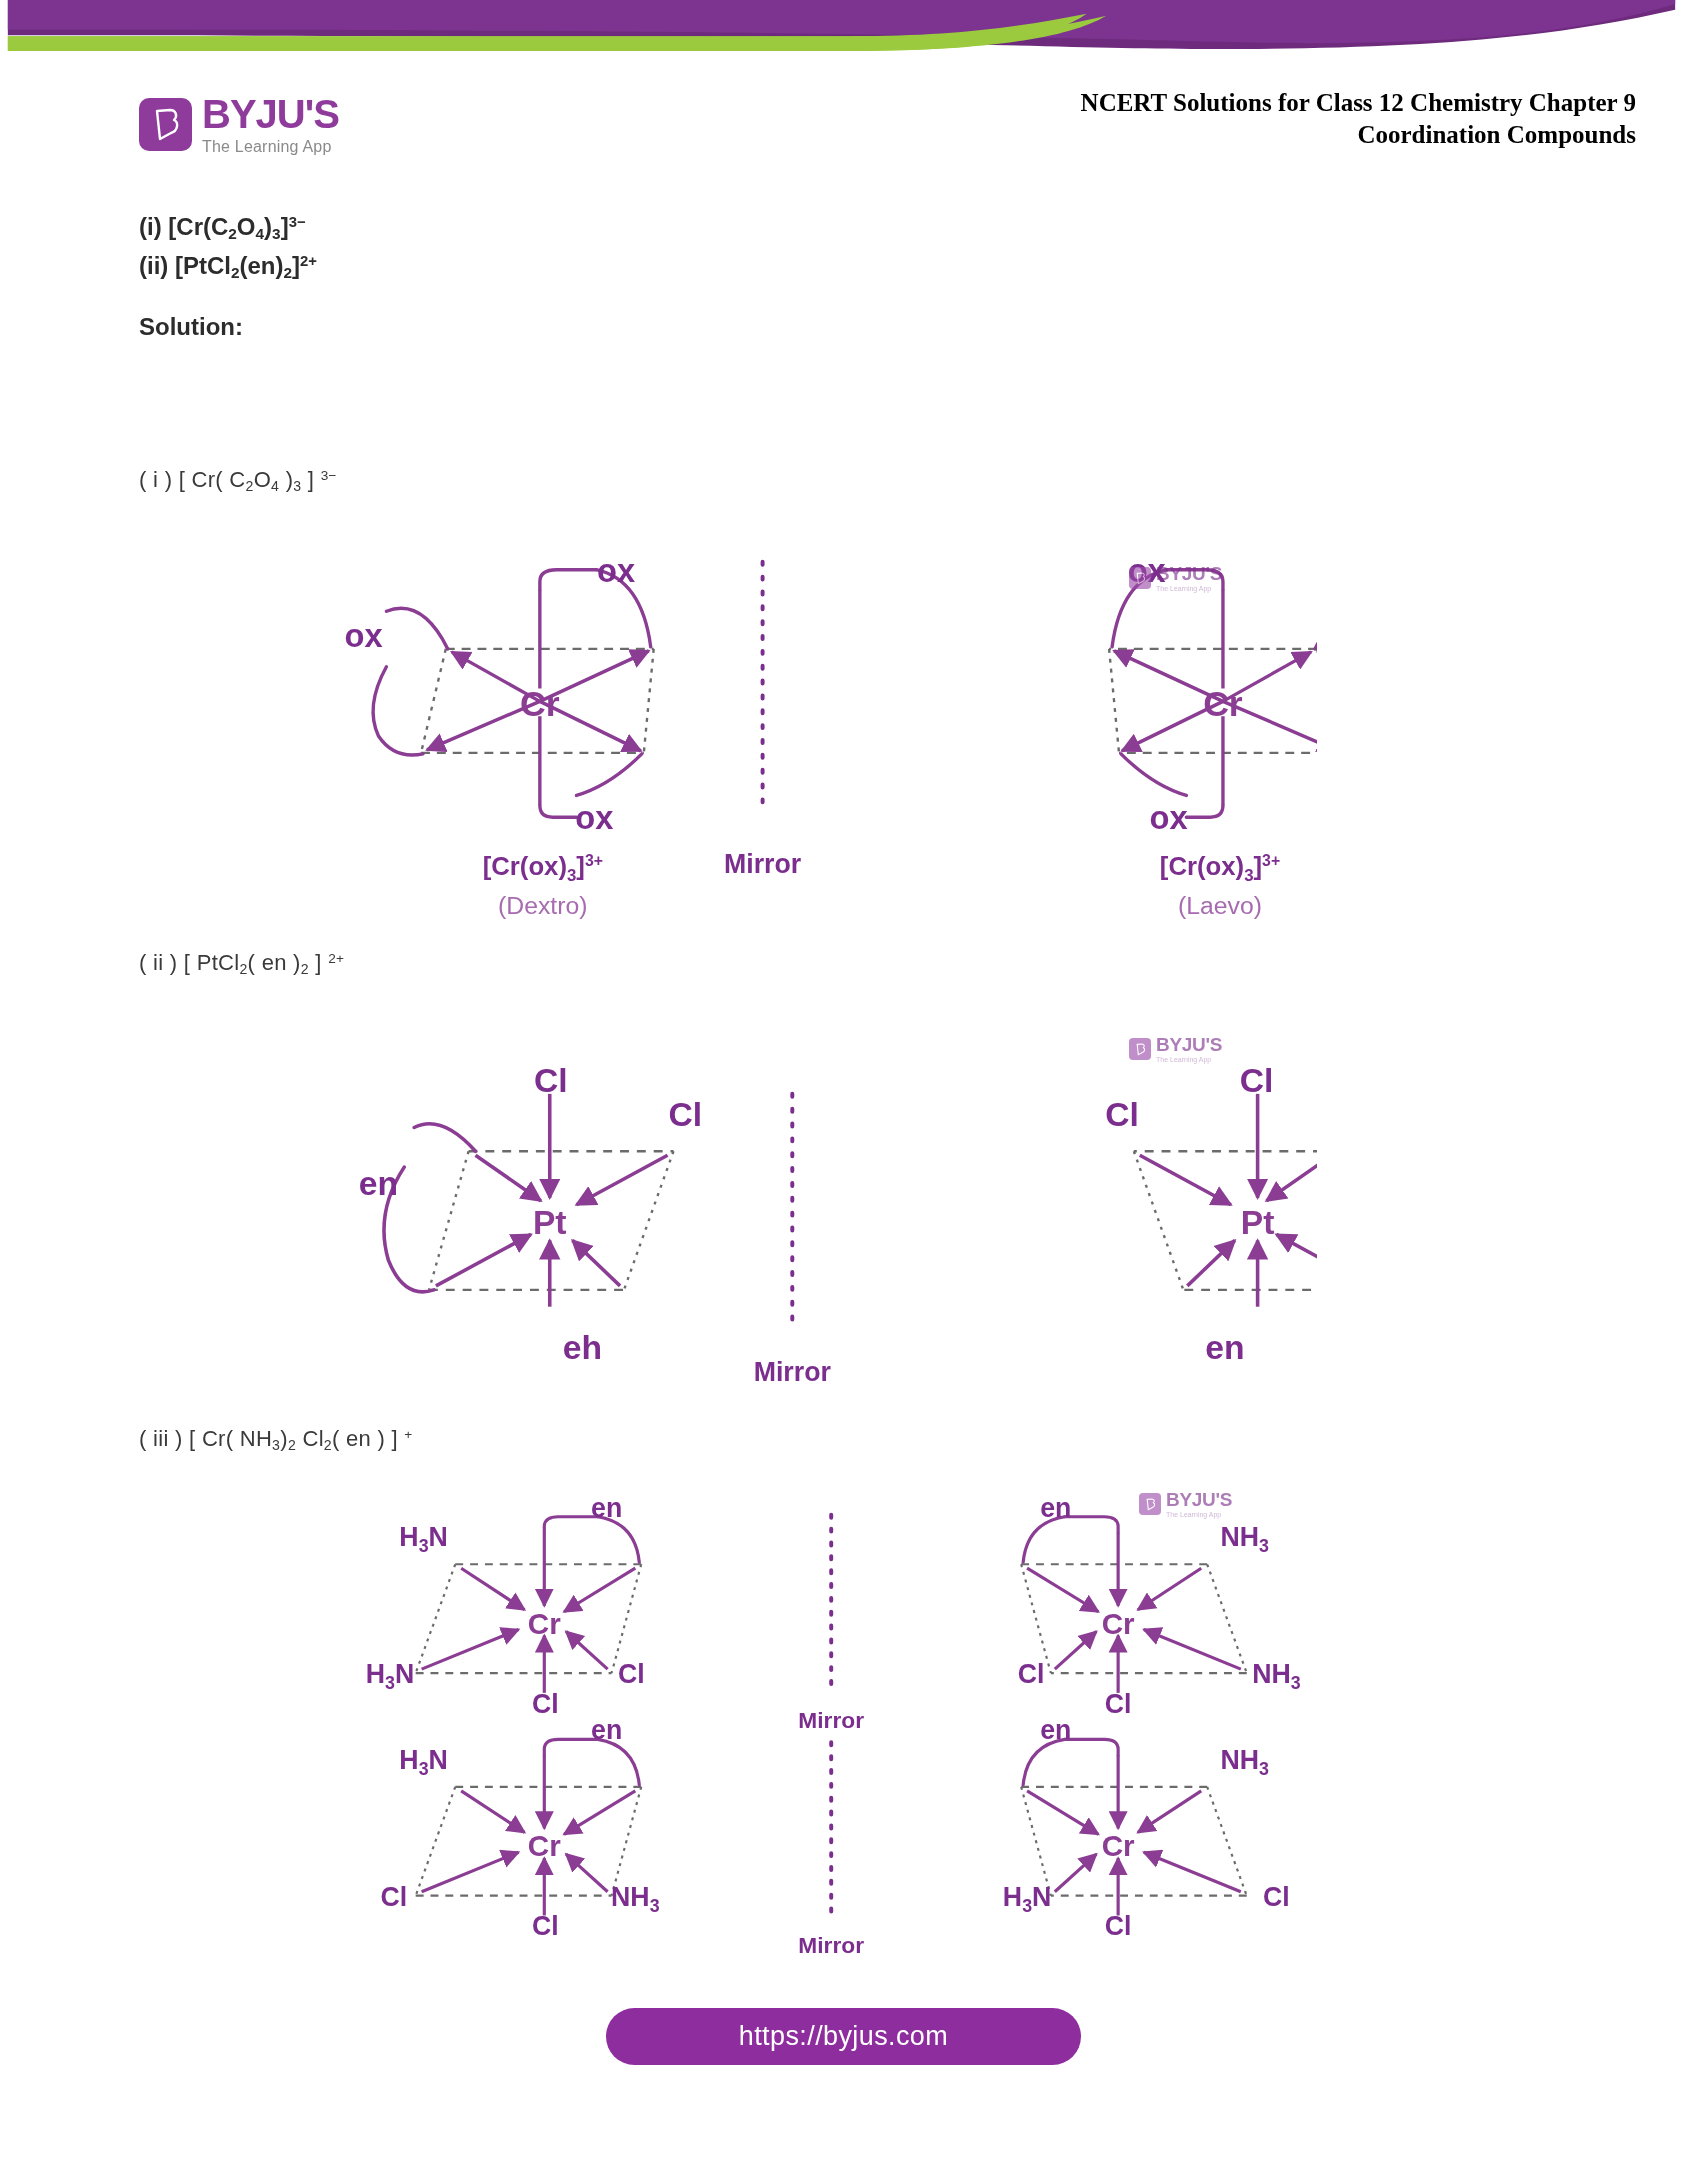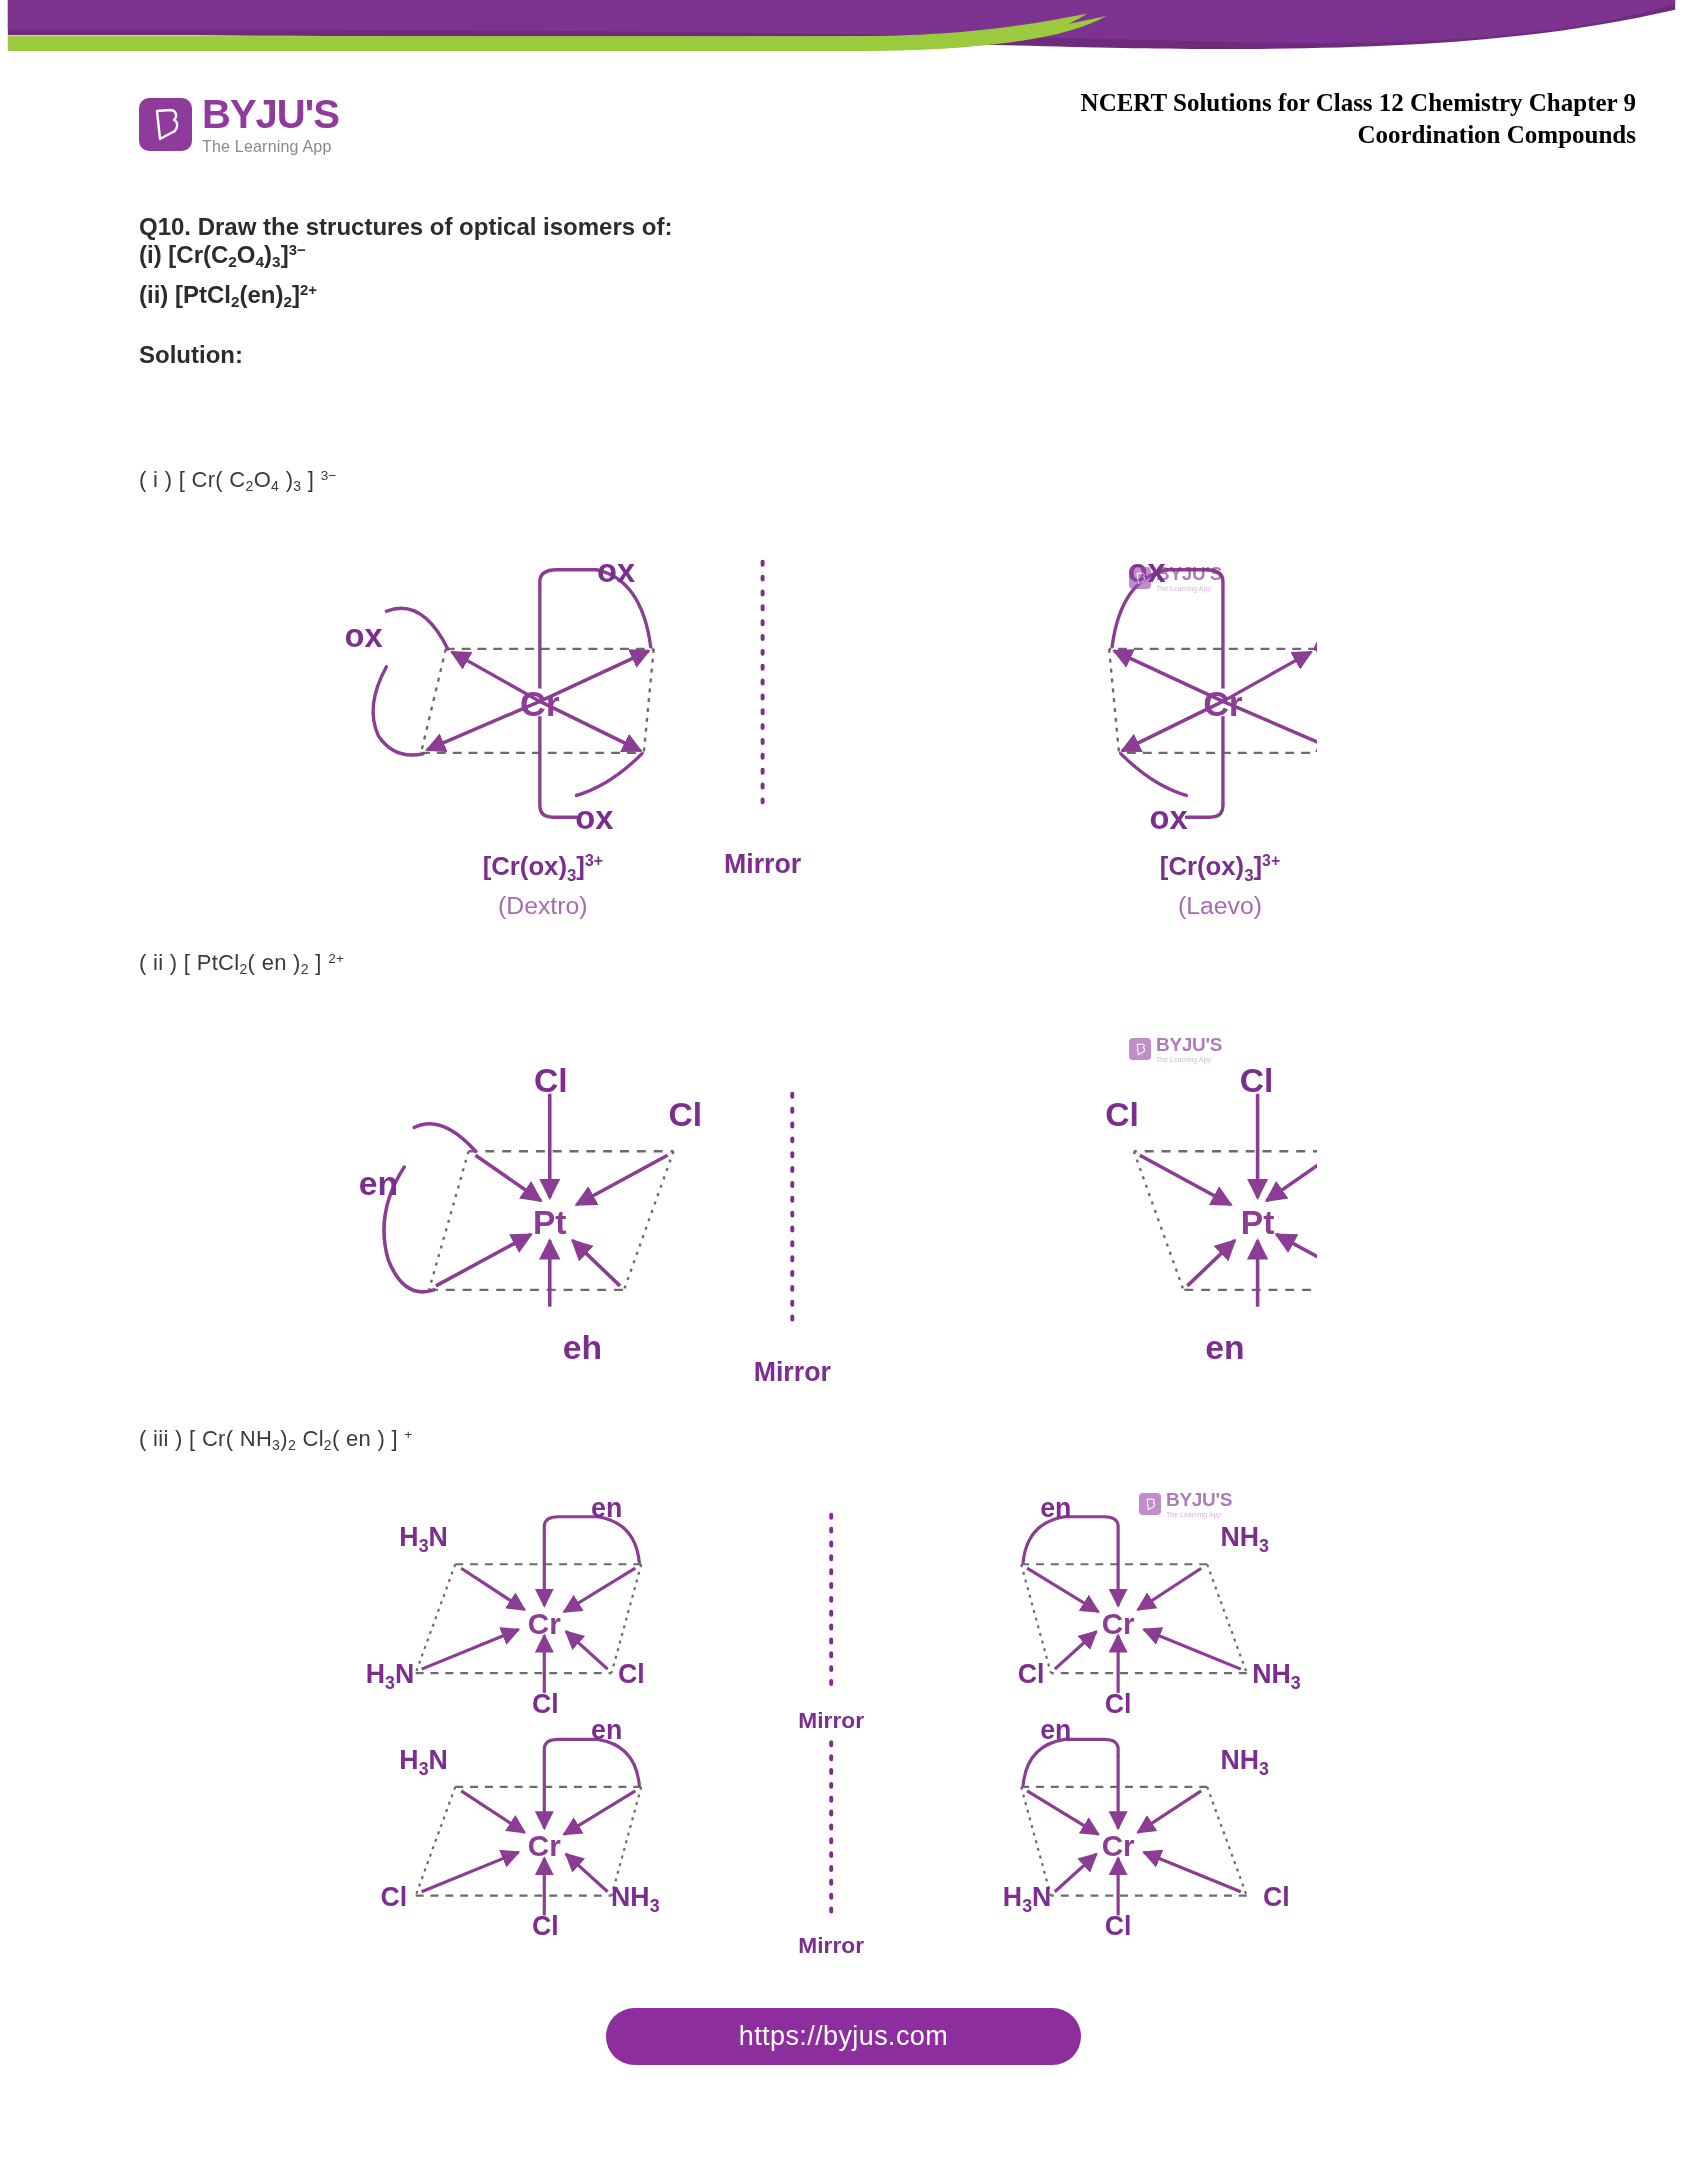--- a/index.html
+++ b/index.html
@@ -94,21 +94,20 @@
     <span class="logo-sub">The Learning App</span>
   </div>
 </div>
 
 <div class="doc-title">
   <div>NCERT Solutions for Class 12 Chemistry Chapter 9</div>
   <div>Coordination Compounds</div>
 </div>
 
 <div class="qblock">
-  <div class="q-line">Q10. Draw the structures of optical isomers of:</div>
   <div class="q-item tight">(i)&nbsp;[Cr(C<sub>2</sub>O<sub>4</sub>)<sub>3</sub>]<sup>3−</sup></div>
   <div class="q-item">(ii)&nbsp;[PtCl<sub>2</sub>(en)<sub>2</sub>]<sup>2+</sup></div>
   <div class="sol-label">Solution:</div>
 </div>
 
 <div class="formula-line" style="top:467px;">
   ( i ) [ Cr( C<sub>2</sub>O<sub>4</sub> )<sub>3</sub> ] <sup>3−</sup>
 </div>
 
 <div class="figure" style="left:327px; top:540px;">

